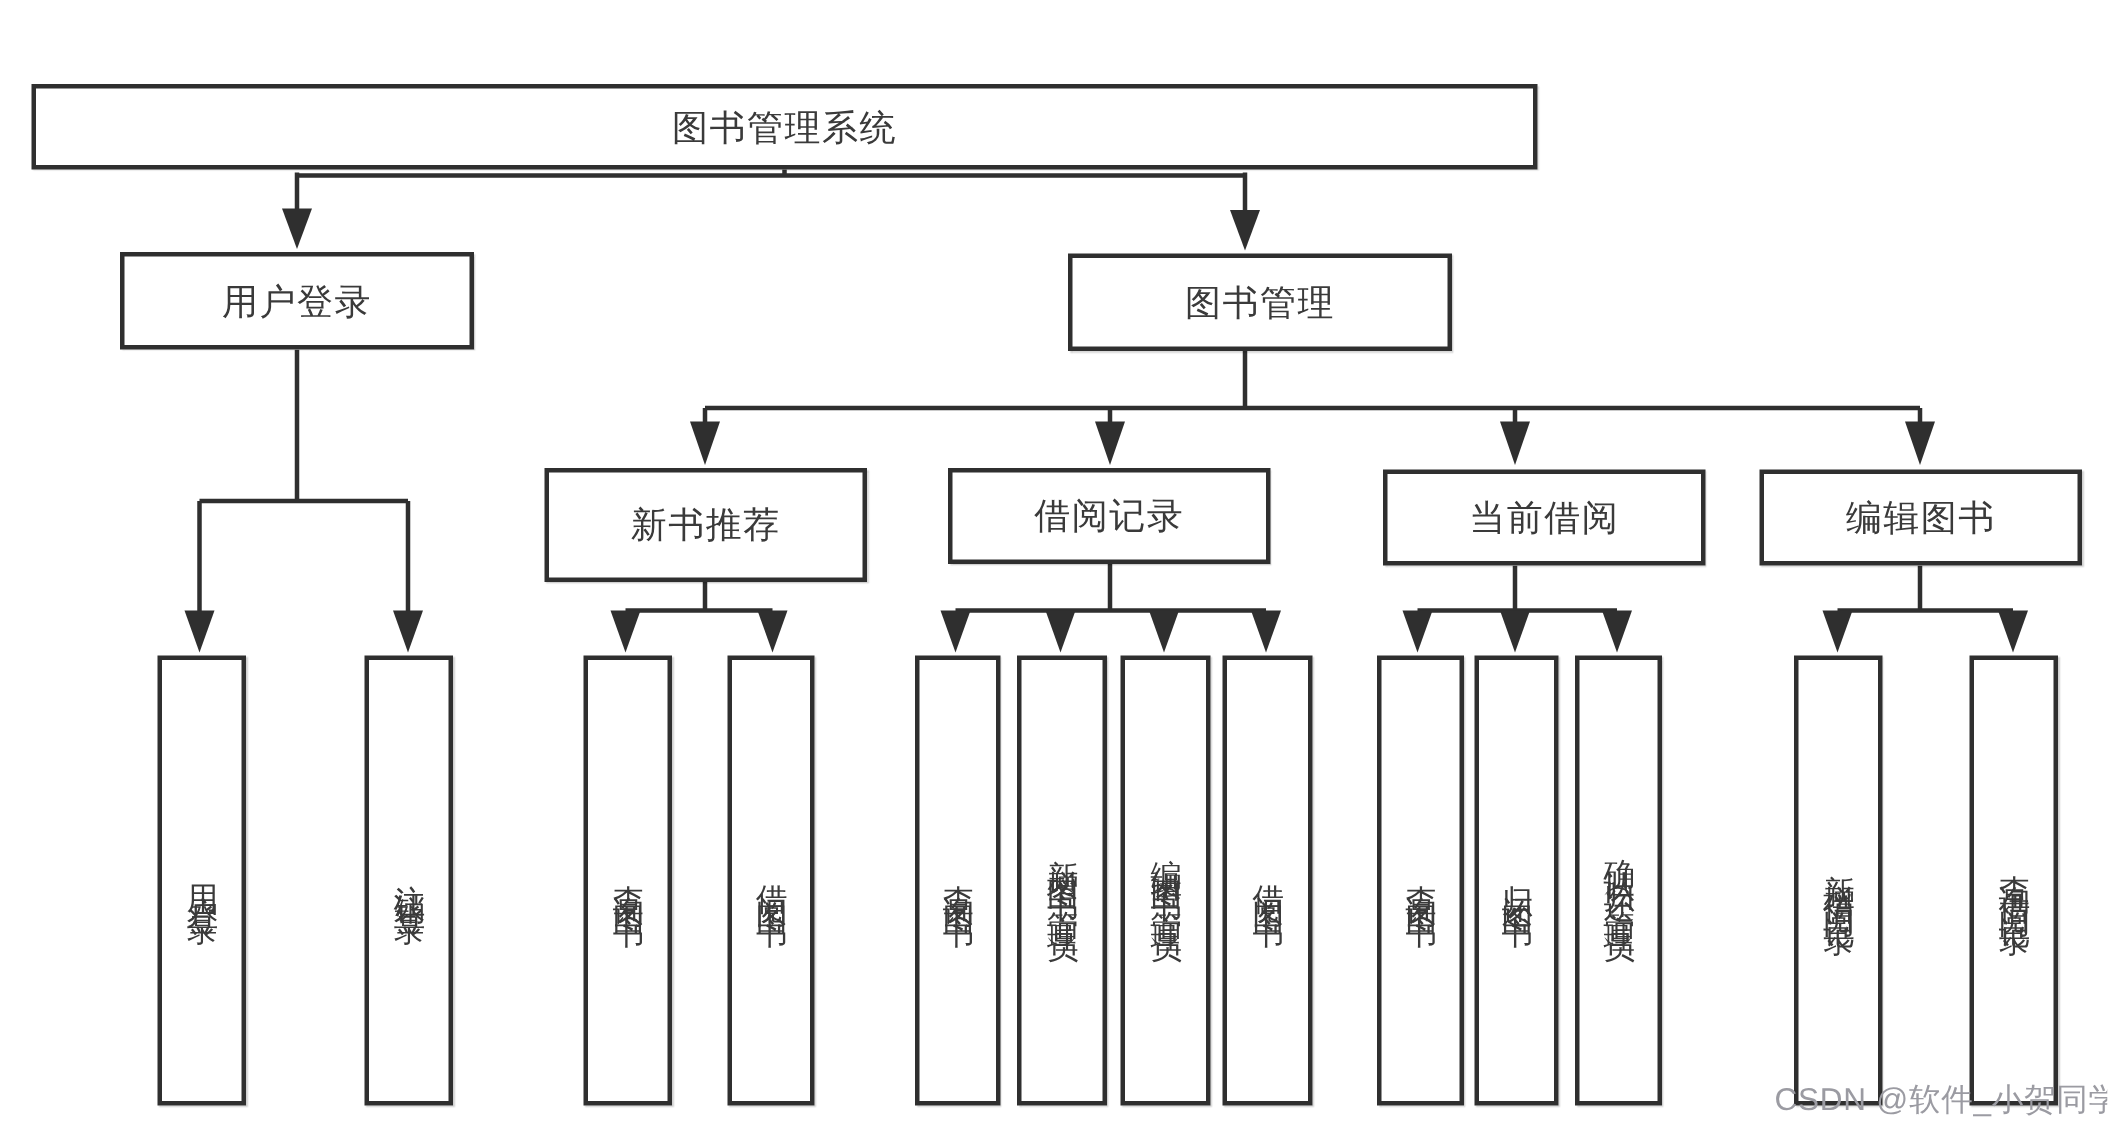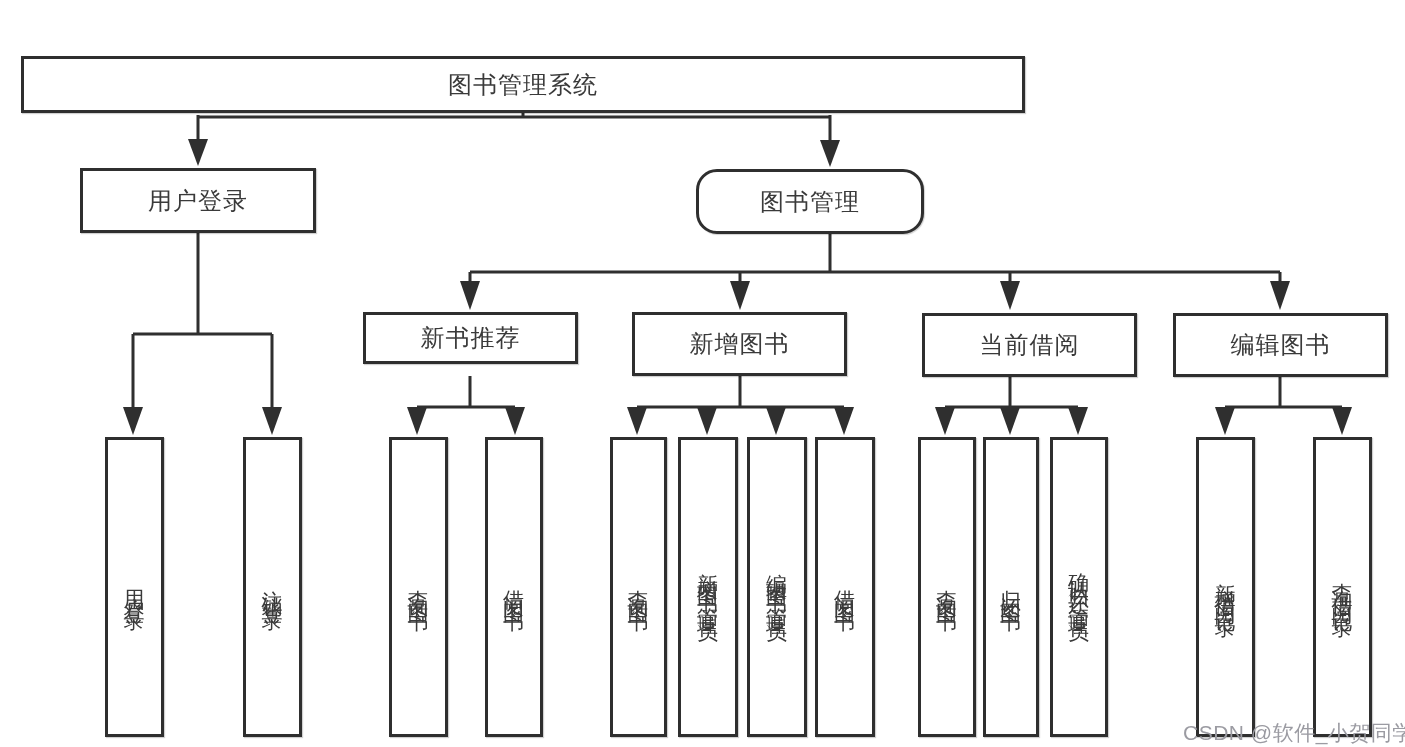--- a/index.html
+++ b/index.html
@@ -81,29 +81,29 @@
     </g>
   </svg>
 
   <div class="node h" style="left:21px;top:13px;width:1004px;height:57px;margin-top:43px;">
     <span>图书管理系统</span>
   </div>
 
   <div class="node h" style="left:80px;top:168px;width:236px;height:65px;">
     <span>用户登录</span>
   </div>
-  <div class="node h" style="left:696px;top:169px;width:228px;height:65px;border-radius:21px;">
+  <div class="node h" style="left:712px;top:169px;width:256px;height:65px;">
     <span>图书管理</span>
   </div>
 
-  <div class="node h" style="left:363px;top:312px;width:215px;height:52px;">
+  <div class="node h" style="left:363px;top:312px;width:215px;height:76px;">
     <span>新书推荐</span>
   </div>
   <div class="node h" style="left:632px;top:312px;width:215px;height:64px;">
-    <span>新增图书</span>
+    <span>借阅记录</span>
   </div>
   <div class="node h" style="left:922px;top:313px;width:215px;height:64px;">
     <span>当前借阅</span>
   </div>
   <div class="node h" style="left:1173px;top:313px;width:215px;height:64px;">
     <span>编辑图书</span>
   </div>
 
   <div class="node v" style="left:105px;top:437px;width:59px;height:300px;">
     <span class="vtext">用户登录</span>

